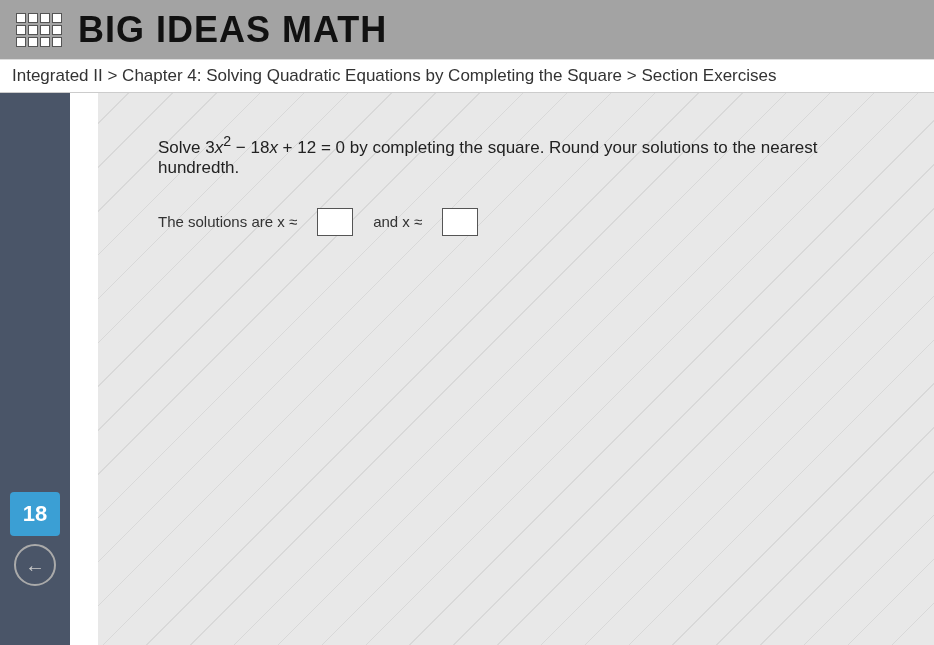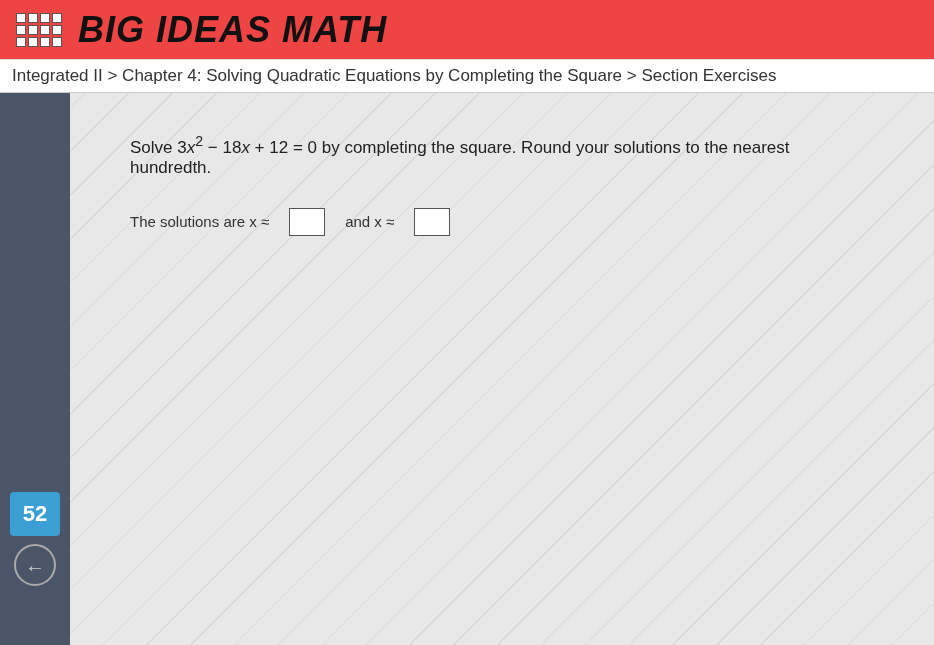--- a/index.html
+++ b/index.html
@@ -14,24 +14,23 @@
       overflow: hidden;
       font-family: Arial, sans-serif;
       background: #fff;
     }
 
     
     .header {
       display: flex;
       align-items: center;
       padding: 8px 16px;
-      background: #ef4444;
+      background: #a3a3a3;
       border-bottom: 1px solid #ddd;
       height: 60px;
-      font-style: italic;
     }
 
     .logo-grid {
       display: grid;
       grid-template-columns: repeat(4, 10px);
       grid-template-rows: repeat(3, 10px);
       gap: 2px;
       margin-right: 16px;
     }
 
@@ -110,20 +109,21 @@
       transform: translateX(-50%);
     }
 
     
     .content-panel {
       flex: 1;
       background: #e8e8e8;
       padding: 40px 60px;
       position: relative;
       overflow: hidden;
+      margin-left: 28px;
     }
 
     
     .content-panel::before {
       content: '';
       position: absolute;
       top: 0;
       left: 0;
       right: 0;
       bottom: 0;
@@ -184,21 +184,21 @@
   <span class="site-title">BIG IDEAS MATH</span>
 </div>
 
 <div class="breadcrumb">
   <span>Integrated II &gt; Chapter 4: Solving Quadratic Equations by Completing the Square &gt; Section Exercises</span>
 </div>
 
 <div class="main-layout">
 
   <div class="sidebar">
-    <div class="question-number">52</div>
+    <div class="question-number">18</div>
     <div class="back-button">
       <span>←</span>
     </div>
   </div>
 
   <div class="content-panel">
 
     <div class="problem-text">
       <span>Solve 3<i>x</i><sup>2</sup> − 18<i>x</i> + 12 = 0 by completing the square. Round your solutions to the nearest hundredth.</span>
     </div>

